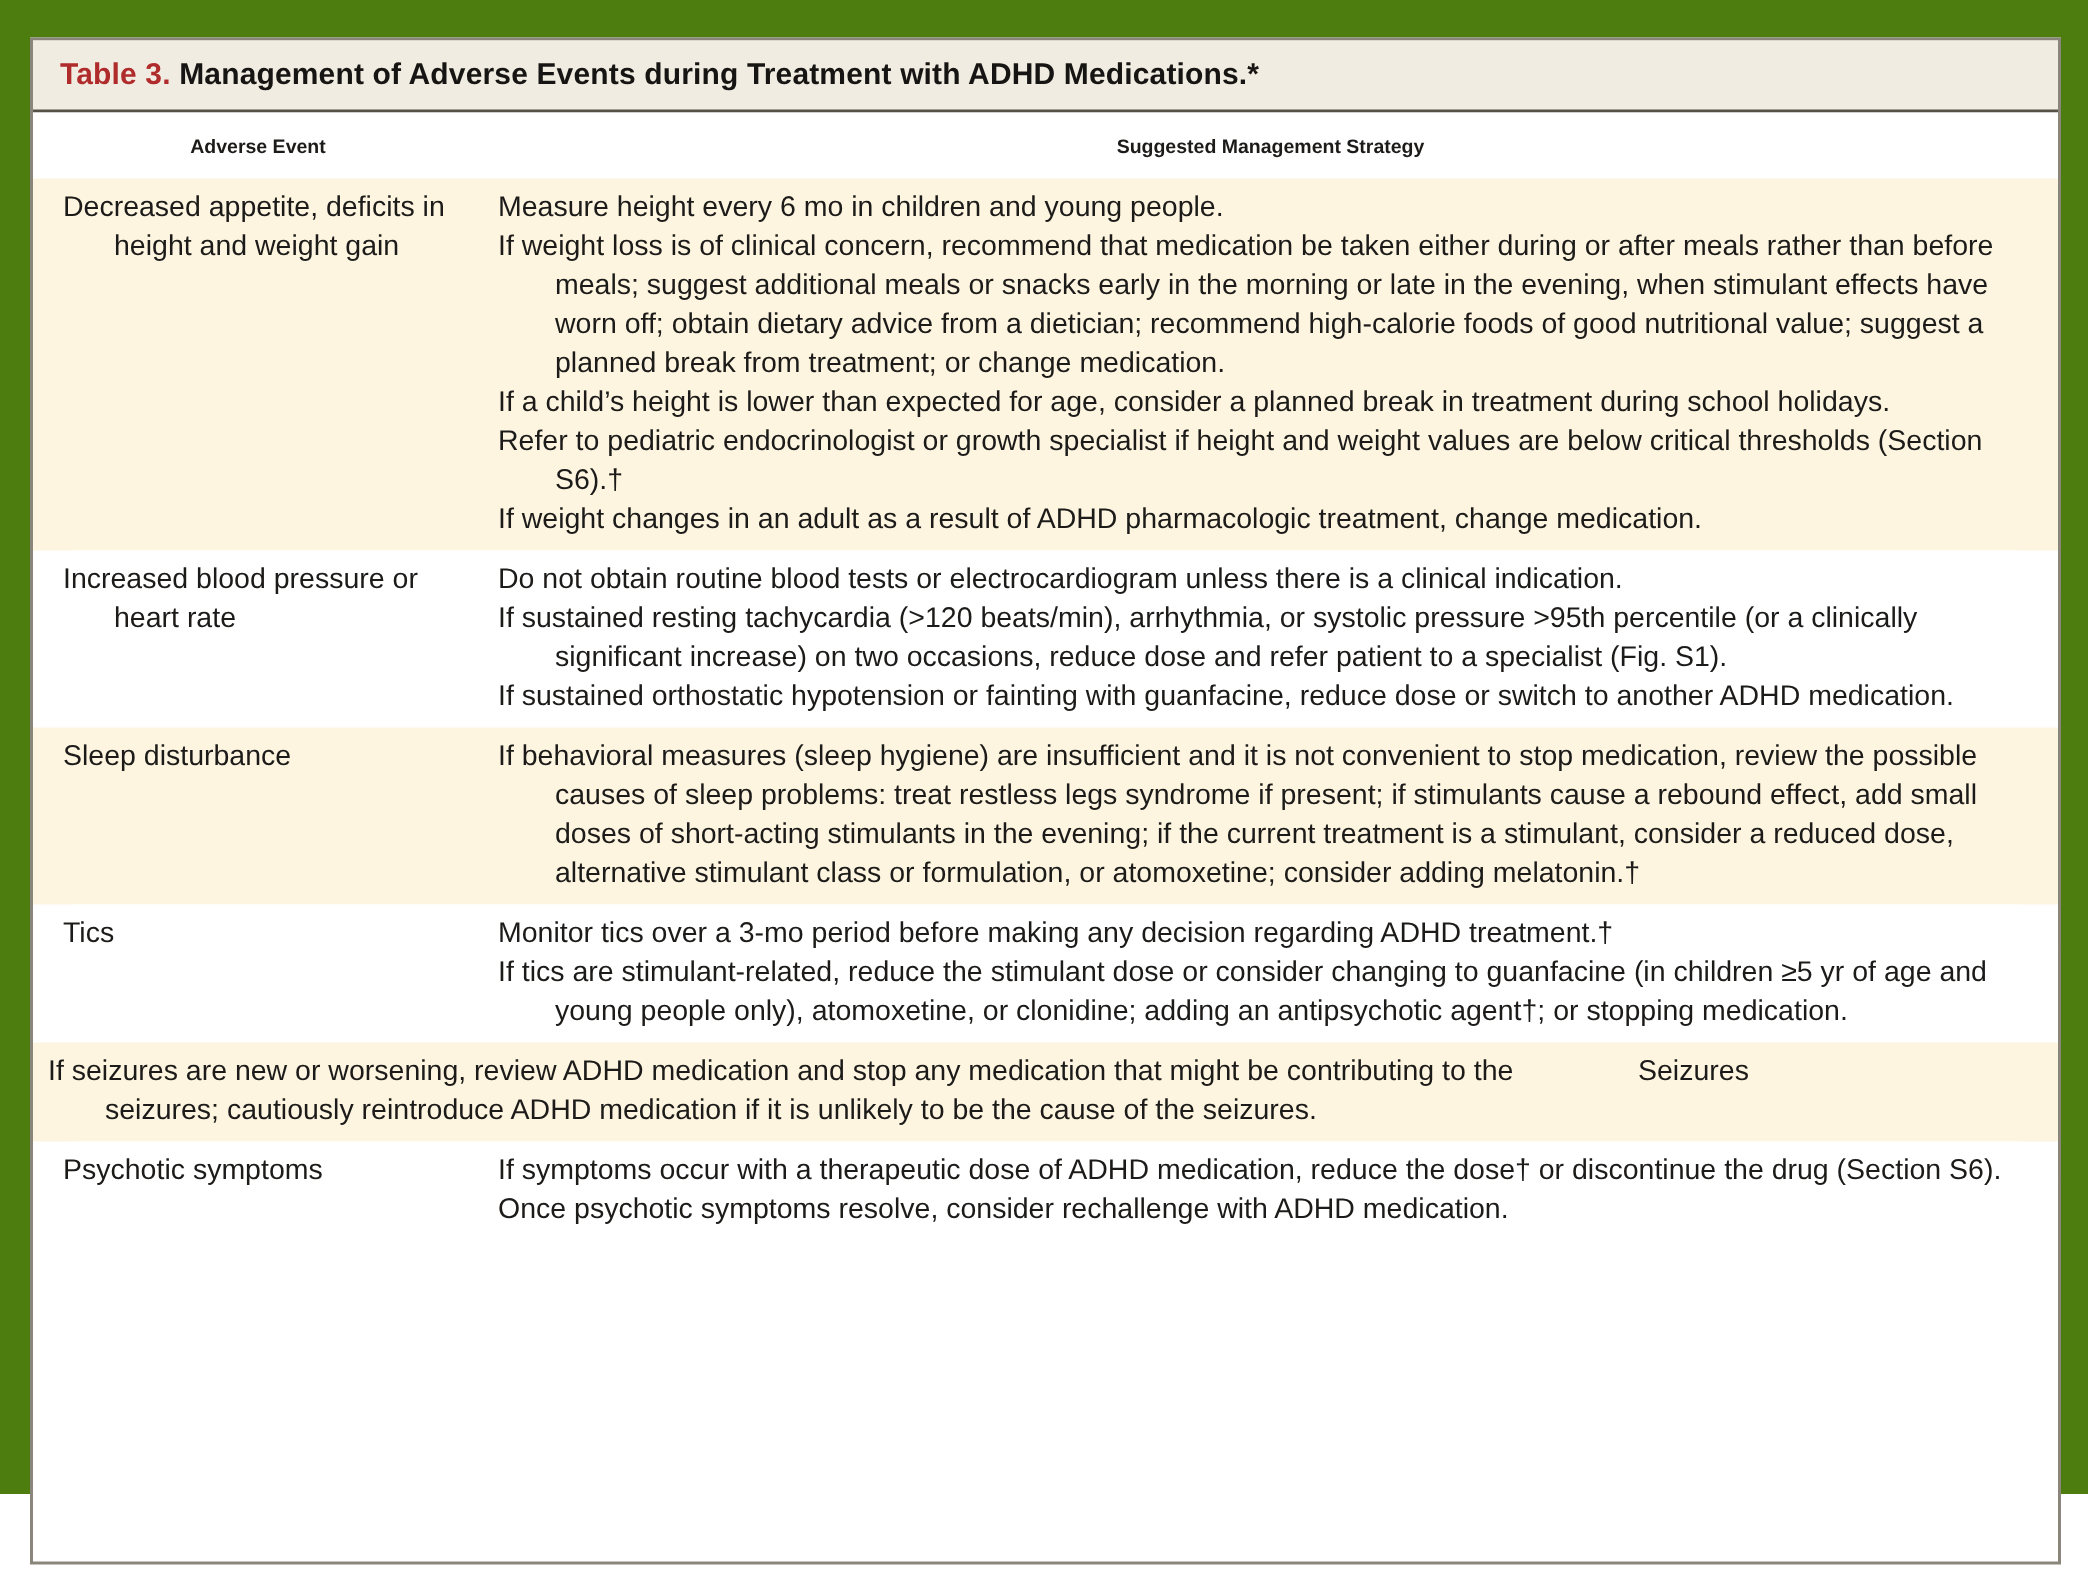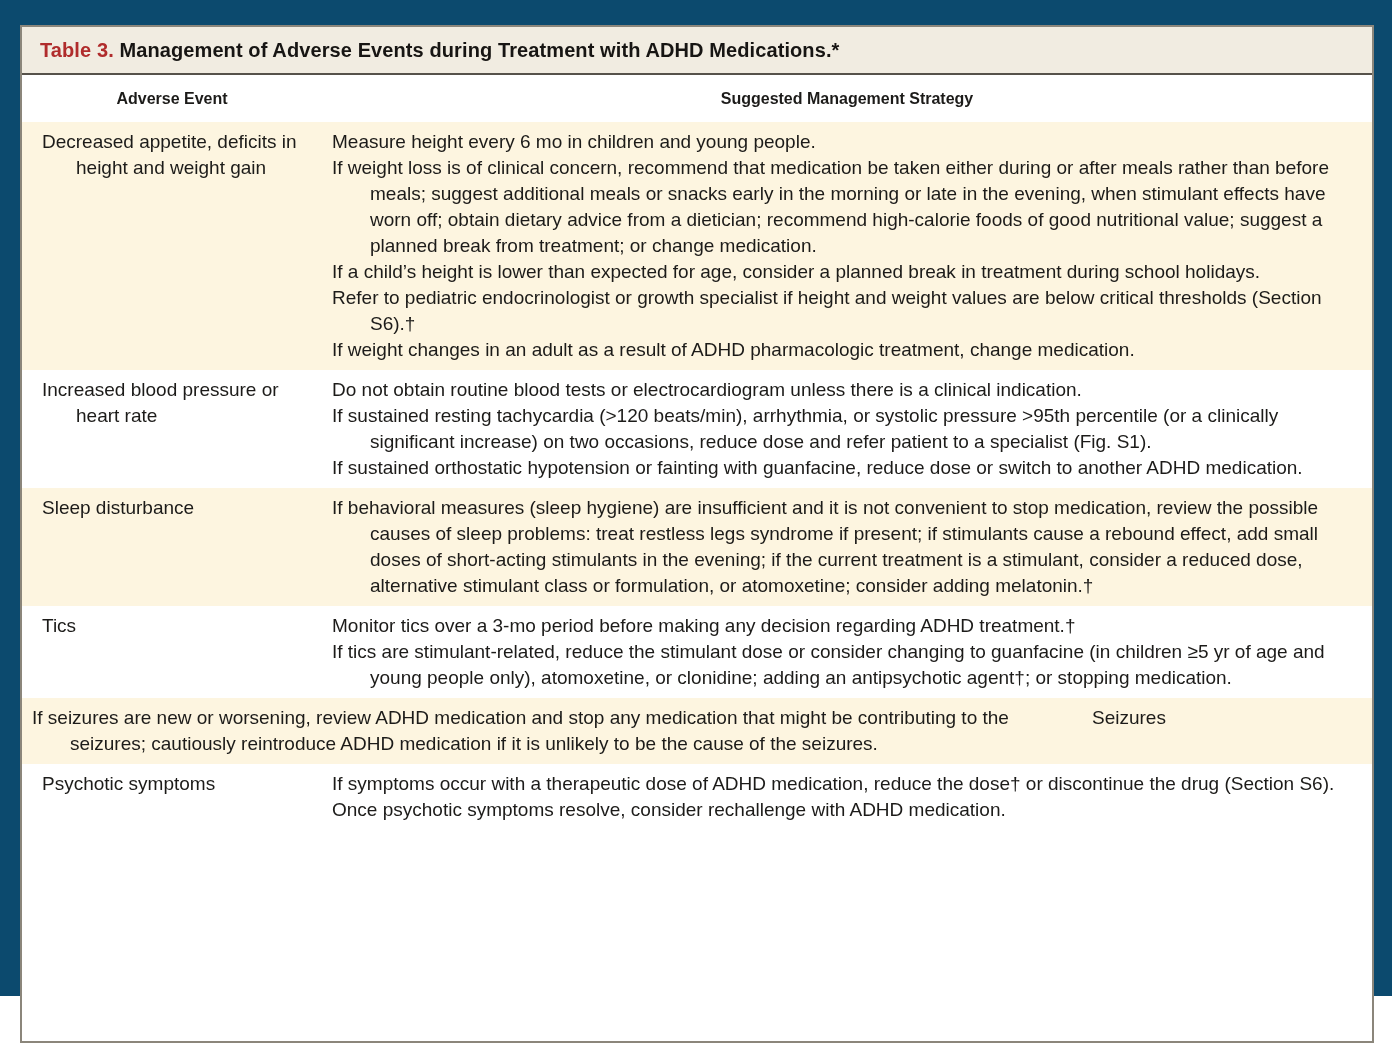--- a/index.html
+++ b/index.html
@@ -5,21 +5,21 @@
   * { box-sizing: border-box; margin: 0; padding: 0; }
   html, body {
     width: 1392px; height: 1056px;
     background: #ffffff;
     font-family: "Liberation Sans", sans-serif;
     color: #1c1b19;
   }
   .page {
     position: relative;
     width: 1392px; height: 996px;
-    background: #0c4a6e;
+    background: #4d7c0f;
   }
   .table-frame {
     position: absolute;
     left: 20px; top: 25px;
     width: 1354px;
     min-height: 1018px;
     border: 2px solid #8b867b;
     background: #ffffff;
   }
   .title-bar {
@@ -29,21 +29,21 @@
     font-size: 20px;
     font-weight: bold;
     letter-spacing: 0.1px;
   }
   .title-label { color: #b02c2c; }
   .title-text  { color: #171513; }
   .header-row {
     display: flex;
     background: #ffffff;
     padding: 15px 0 14px 0;
-    font-size: 16px;
+    font-size: 13px;
     font-weight: bold;
   }
   .header-event {
     width: 300px;
     text-align: center;
     flex: 0 0 300px;
   }
   .header-strategy {
     flex: 1 1 auto;
     text-align: center;

